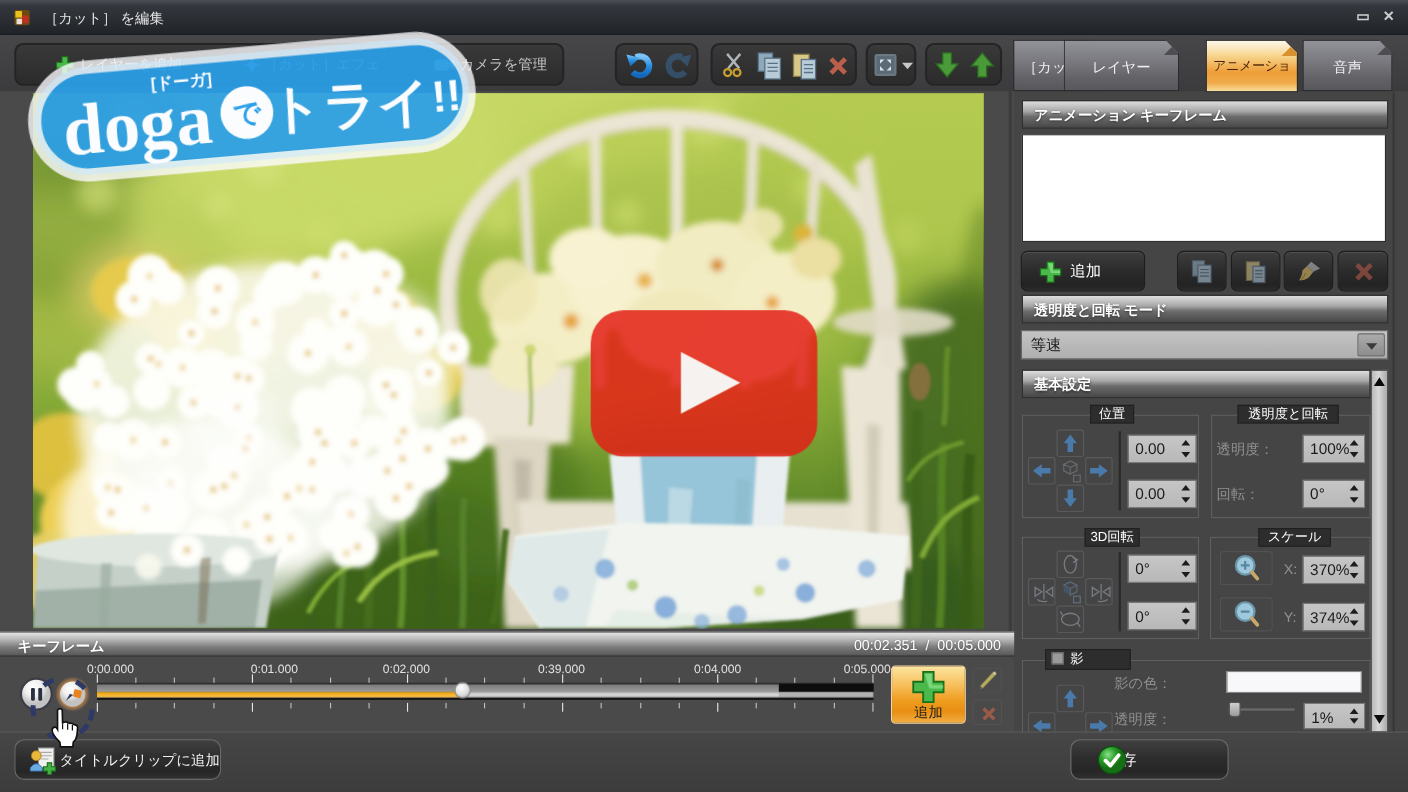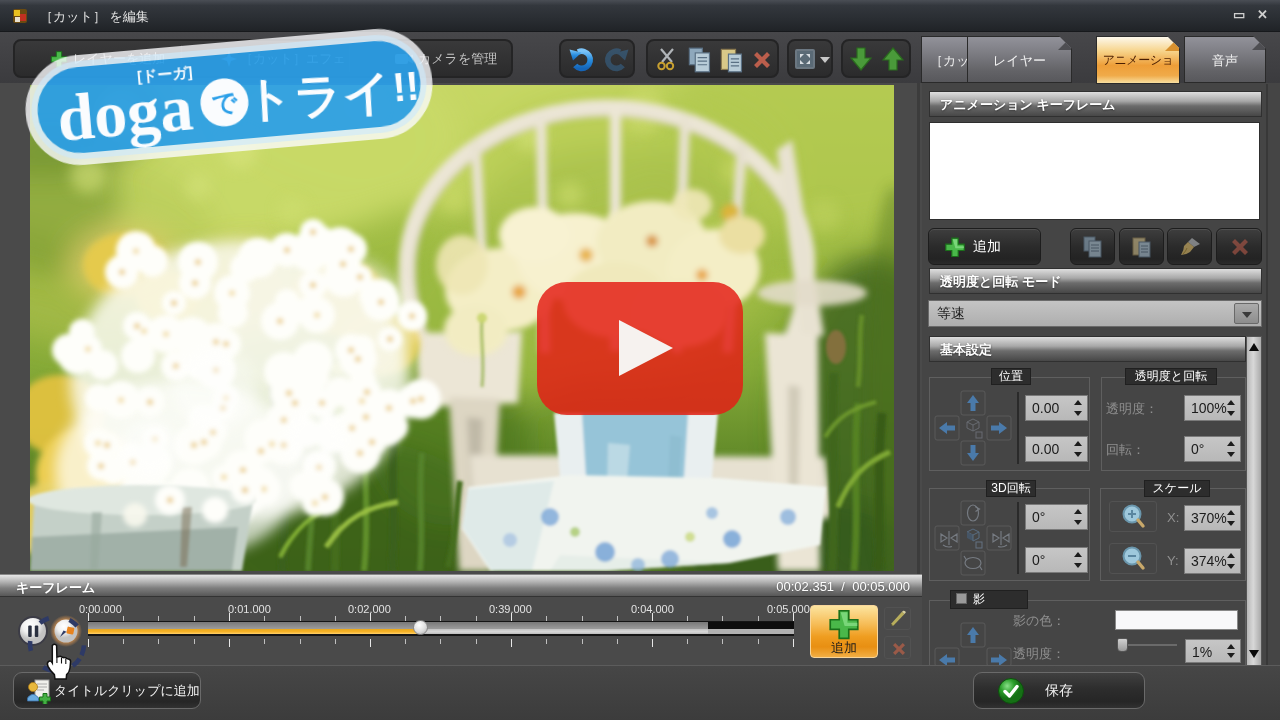--- a/index.html
+++ b/index.html
@@ -795,21 +795,21 @@
 
   <div id="bottombar" class="abs">
     <div class="bbtn" style="left:13px; width:188px; padding-left:40px; line-height:35px; font-size:13px; white-space:nowrap;" id="titleclipbtn">タイトルクリップに追加
       <svg width="26" height="26" viewBox="0 0 26 26" style="position:absolute;left:12px;top:5px;">
         <rect x="9" y="2" width="14" height="18" fill="#f0f0ec" stroke="#999" stroke-width="1"></rect>
         <path d="M11 6h10M11 9h10M11 12h7" stroke="#aaa" stroke-width="1"></path>
         <circle cx="7" cy="9" r="4.5" fill="#e8b83c" stroke="#a87818" stroke-width="0.8"></circle>
         <path d="M1.5 20 Q7 12.5 12.5 20 L12.5 23 L1.5 23 Z" fill="#6aace0" stroke="#3a70a8" stroke-width="0.8"></path>
         <path d="M17 15.5 h4 v3.5 h3.5 v4 h-3.5 v3.5 h-4 v-3.5 h-3.5 v-4 h3.5 z" fill="#44b044" stroke="#187018" stroke-width="1"></path>
       </svg></div>
-    <div class="bbtn" style="left:973px; width:172px; padding-left:71px; line-height:35px;" id="savebtn">保存
+    <div class="bbtn" style="left:973px; width:144px; padding-left:31px; line-height:35px;" id="savebtn">保存
       <svg width="28" height="28" viewBox="0 0 28 28" style="position:absolute;left:23px;top:4px;">
         <defs>
           <radialGradient id="gg1" cx="0.35" cy="0.3">
             <stop offset="0" stop-color="#8ae08a"></stop>
             <stop offset="0.55" stop-color="#2ca02c"></stop>
             <stop offset="1" stop-color="#157015"></stop>
           </radialGradient>
         </defs>
         <circle cx="14" cy="14" r="12.5" fill="url(#gg1)" stroke="#0c500c" stroke-width="1"></circle>
         <path d="M8 14.5 L12.5 19 L20 9.5" stroke="#fff" stroke-width="3.4" fill="none" stroke-linecap="round" stroke-linejoin="round"></path>

